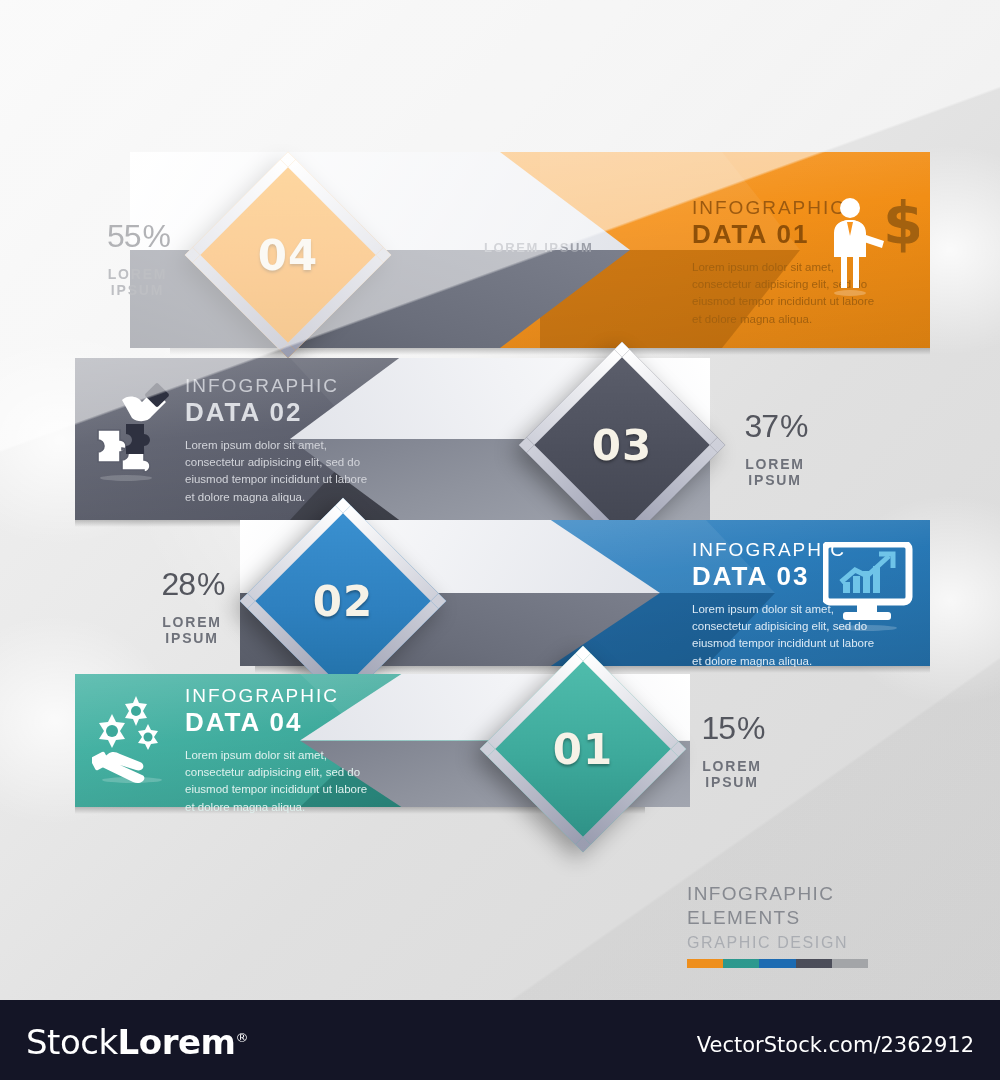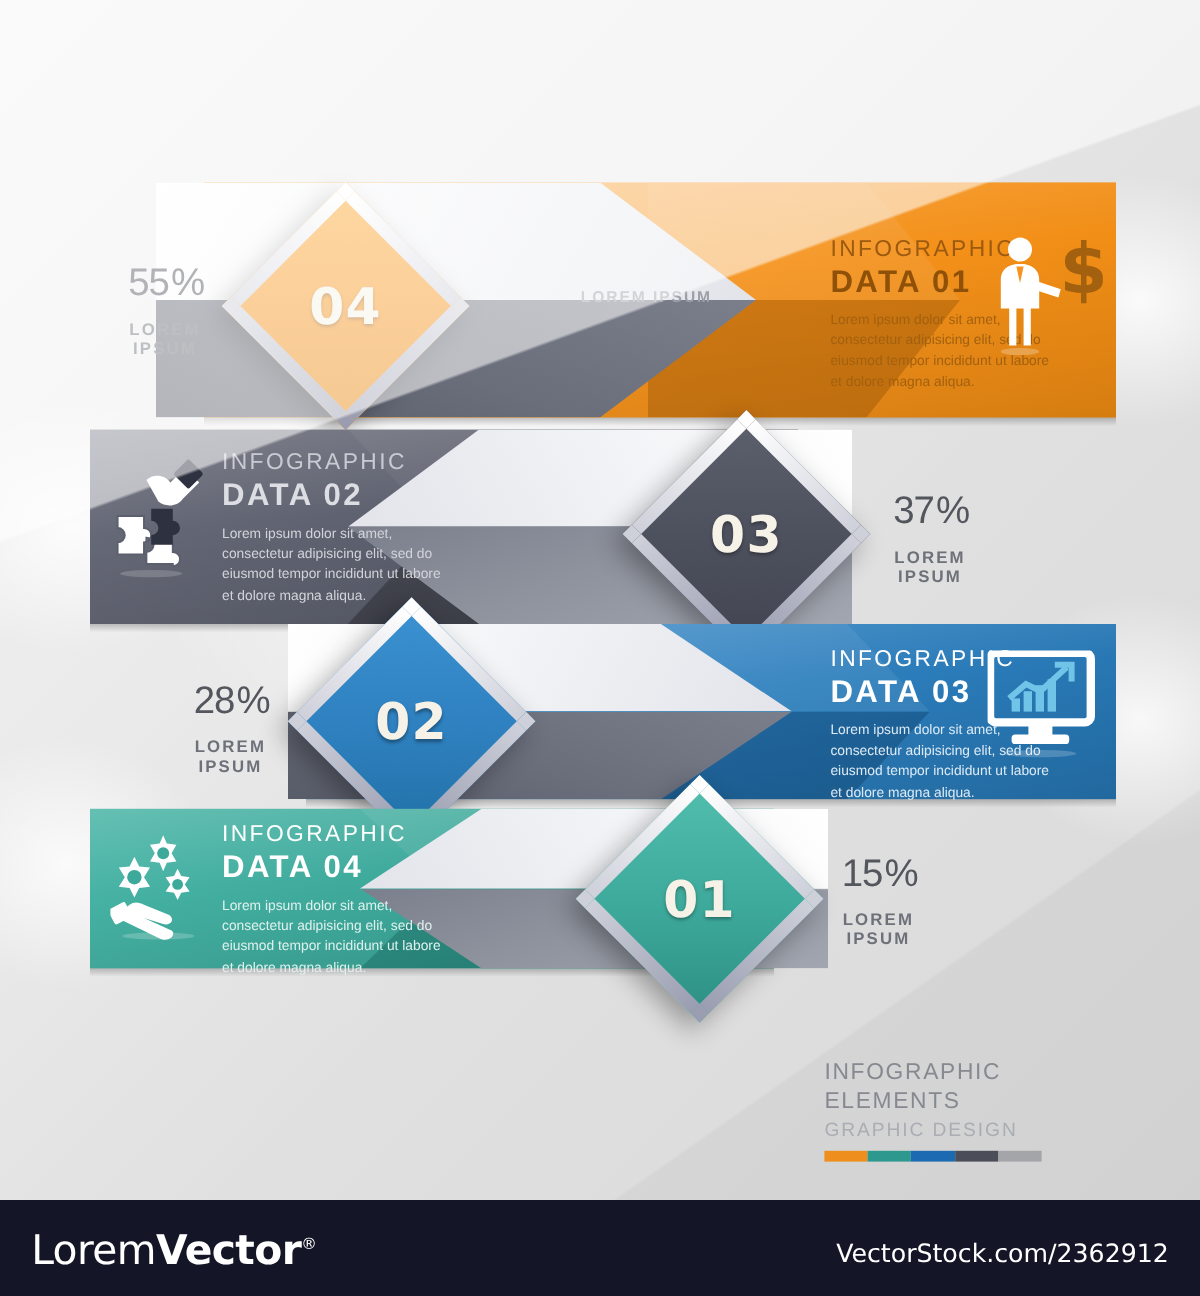--- a/index.html
+++ b/index.html
@@ -280,15 +280,15 @@
       <i style="background:#F7941E"></i>
       <i style="background:#2E9E93"></i>
       <i style="background:#1D6FB8"></i>
       <i style="background:#4E505C"></i>
       <i style="background:#A9ABAE"></i>
     </div>
   </div>
 </div>
 
 <div id="wm">
-  <div class="logo"><span>Lorem</span><b>Vector</b><sup>®</sup></div>
+  <div class="logo"><span>Stock</span><b>Lorem</b><sup>®</sup></div>
   <div class="url">VectorStock.com/2362912</div>
 </div>
 
 </body></html>

